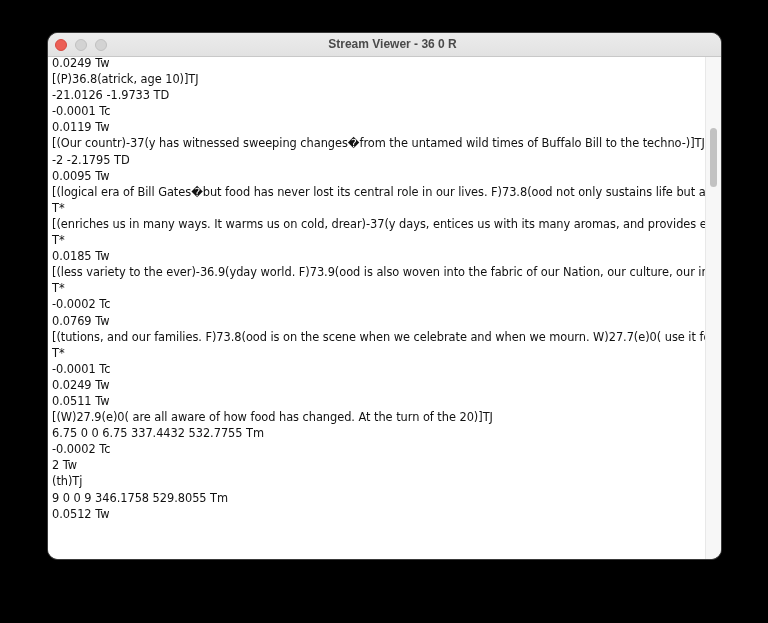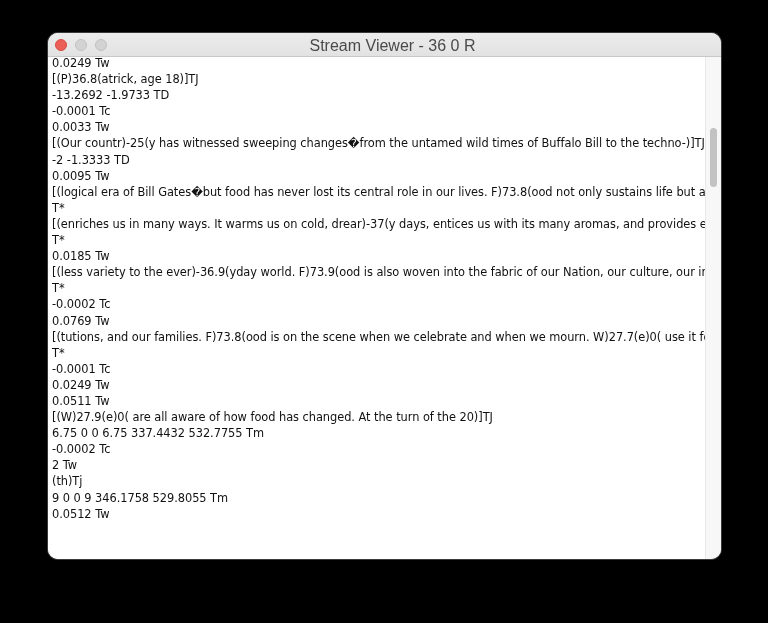--- a/index.html
+++ b/index.html
@@ -17,21 +17,21 @@
     background: linear-gradient(#ececec, #e2e2e2);
     border-bottom: 1px solid #c8c8c8;
   }
   .lights { position: absolute; left: 7px; top: 6px; display: flex; gap: 8px; }
   .light { width: 12px; height: 12px; border-radius: 50%; }
   .light.close { background: #ec5f56; border: 0.5px solid #d64a41; box-sizing: border-box; }
   .light.min { background: #d3d3d3; border: 0.5px solid #c0c0c0; box-sizing: border-box; }
   .light.max { background: #d3d3d3; border: 0.5px solid #c0c0c0; box-sizing: border-box; }
   .title {
     position: absolute; left: 16px; right: 0; top: 4px; text-align: center;
-    font-size: 16px; font-weight: normal; color: #4a4a4a;
+    font-size: 12px; font-weight: bold; color: #4a4a4a;
     font-family: "Liberation Sans", sans-serif;
   }
   .content {
     position: absolute; left: 0; top: 24px; width: 657px; bottom: 0; overflow: hidden;
     background: #fff;
   }
   .line {
     height: 16.1px; line-height: 16px; font-size: 11.4px; color: #111;
     white-space: pre; padding-left: 4px; letter-spacing: -0.05px;
   }
@@ -54,26 +54,26 @@
       <div class="light close"></div>
       <div class="light min"></div>
       <div class="light max"></div>
     </div>
     <div class="title">Stream Viewer - 36 0 R</div>
   </div>
 
   <div class="content">
     <div class="lines" id="lines">
         <div class="line">0.0249 Tw</div>
-        <div class="line">[(P)36.8(atrick, age 18)]TJ</div>
-        <div class="line">-13.2692 -1.9733 TD</div>
+        <div class="line">[(P)36.8(atrick, age 10)]TJ</div>
+        <div class="line">-21.0126 -1.9733 TD</div>
         <div class="line">-0.0001 Tc</div>
-        <div class="line">0.0033 Tw</div>
-        <div class="line">[(Our countr)-25(y has witnessed sweeping changes�from the untamed wild times of Buffalo Bill to the techno-)]TJ</div>
-        <div class="line">-2 -1.3333 TD</div>
+        <div class="line">0.0119 Tw</div>
+        <div class="line">[(Our countr)-37(y has witnessed sweeping changes�from the untamed wild times of Buffalo Bill to the techno-)]TJ</div>
+        <div class="line">-2 -2.1795 TD</div>
         <div class="line">0.0095 Tw</div>
         <div class="line">[(logical era of Bill Gates�but food has never lost its central role in our lives. F)73.8(ood not only sustains life but also)]TJ</div>
         <div class="line">T*</div>
         <div class="line">[(enriches us in many ways. It warms us on cold, drear)-37(y days, entices us with its many aromas, and provides end-)]TJ</div>
         <div class="line">T*</div>
         <div class="line">0.0185 Tw</div>
         <div class="line">[(less variety to the ever)-36.9(yday world. F)73.9(ood is also woven into the fabric of our Nation, our culture, our insti-)]TJ</div>
         <div class="line">T*</div>
         <div class="line">-0.0002 Tc</div>
         <div class="line">0.0769 Tw</div>

